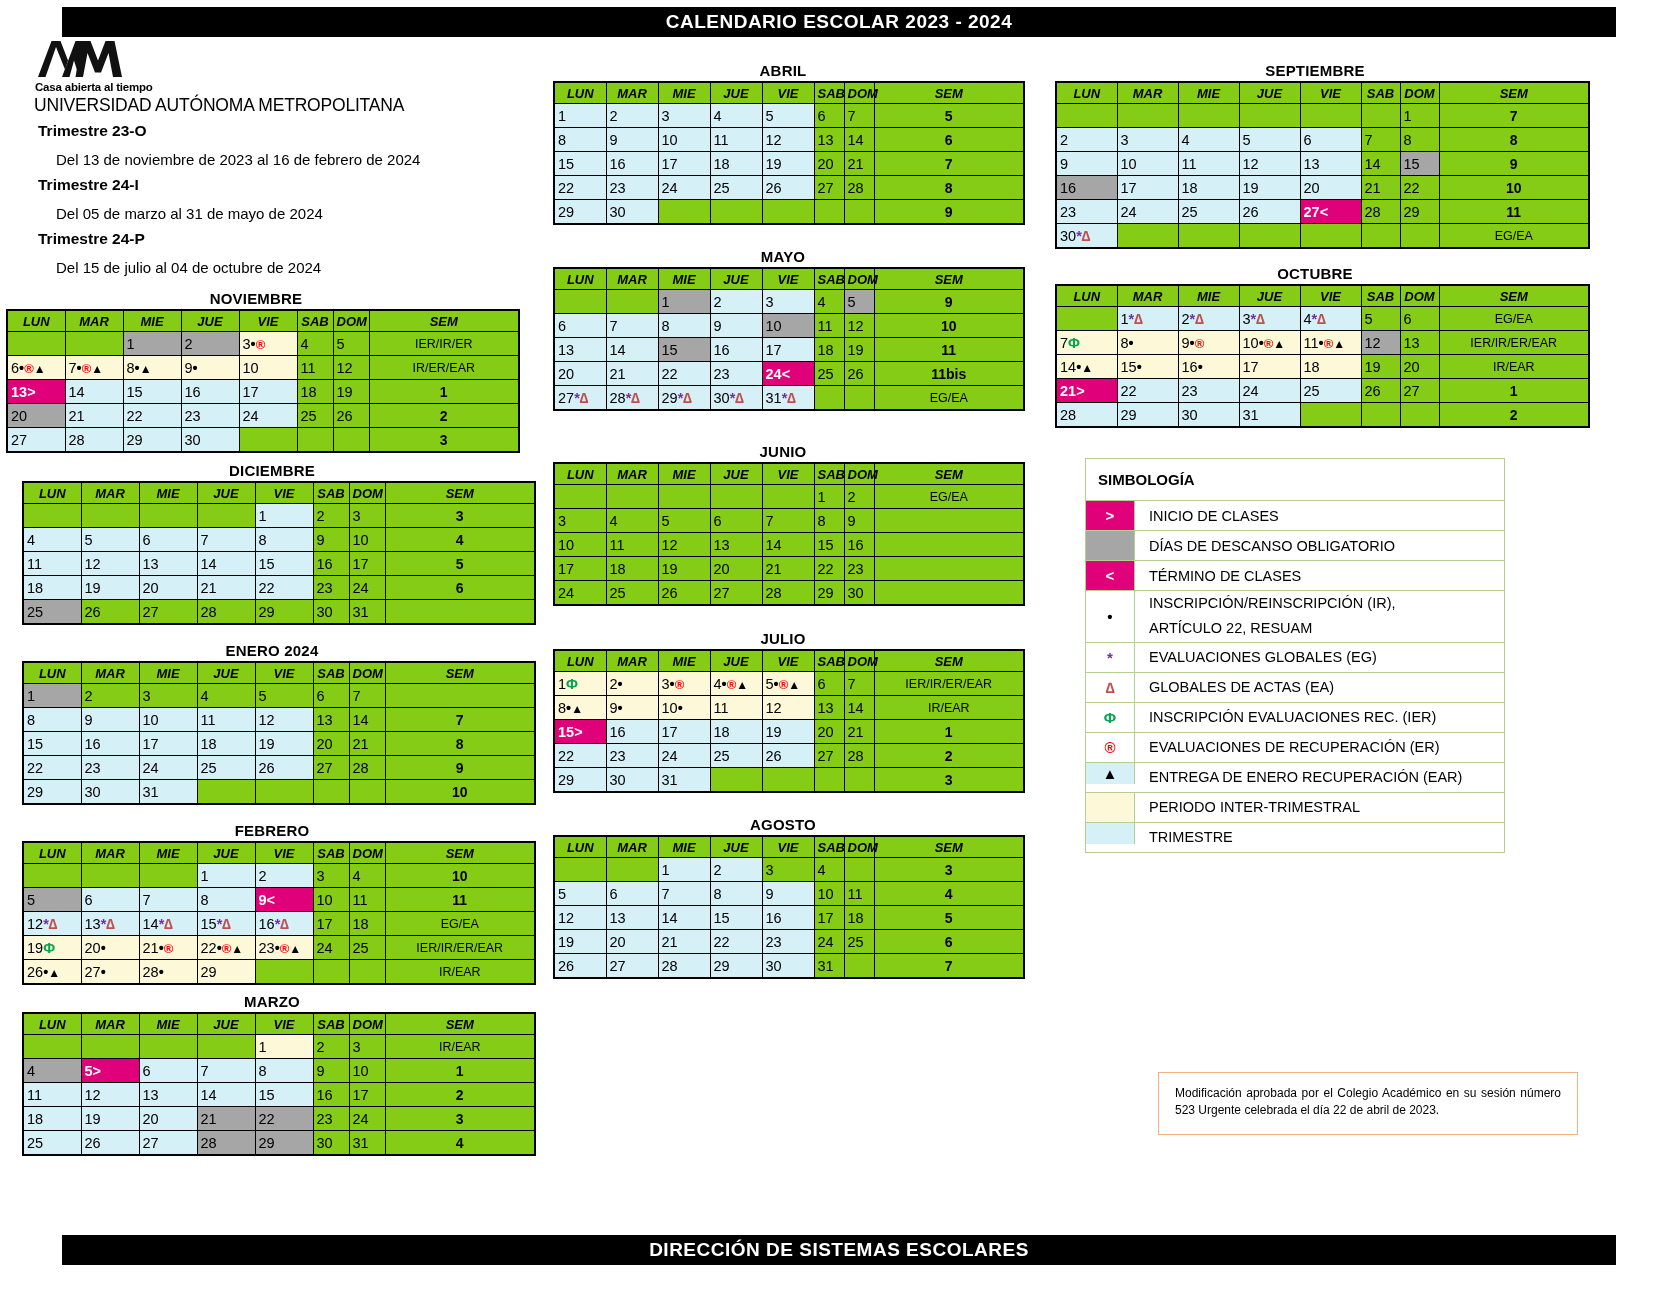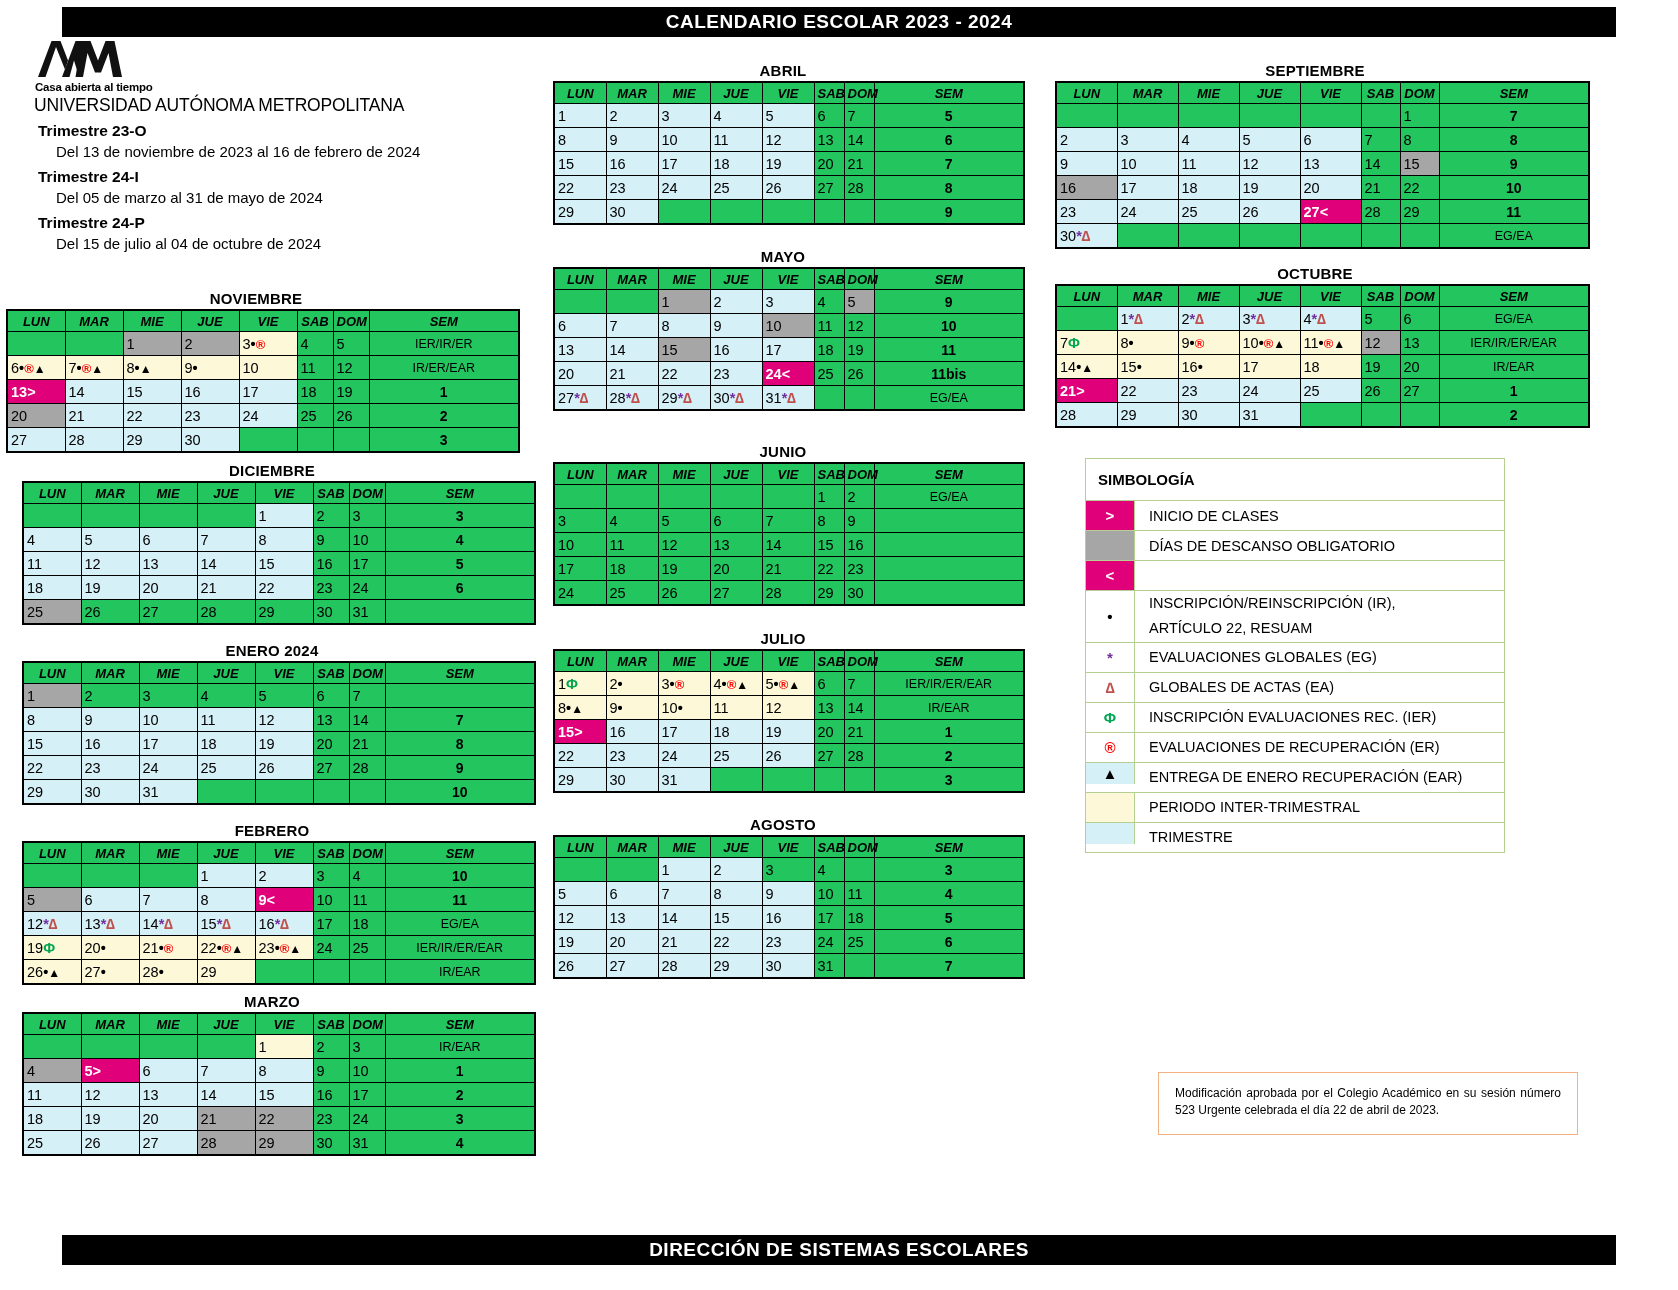--- a/index.html
+++ b/index.html
@@ -43,36 +43,36 @@
   }
   .uni-name {
     font-size: 17.5px; font-weight: normal; letter-spacing: -0.2px;
     margin-top: 2px;
   }
 
   
   .trimestres { position: absolute; left: 38px; top: 122px; width: 520px; }
   .tri { margin-bottom: 8px; }
   .tri-title { font-size: 15.5px; font-weight: bold; }
-  .tri-range { font-size: 15px; margin-left: 18px; margin-top: 3px; }
+  .tri-range { font-size: 15px; margin-left: 18px; margin-top: 11px; }
 
   
   .month { position: absolute; }
   .month-title {
     text-align: center;
     font-weight: bold;
     font-size: 15px;
     margin-bottom: 2px;
     letter-spacing: .2px;
   }
   table.cal {
     border-collapse: collapse;
     border: 2.5px solid #000;
     table-layout: fixed;
-    background: #22c55e;
+    background: #84cc16;
   }
   table.cal th, table.cal td {
     border: 1px solid #000;
     height: 23px;
     font-size: 14.5px;
     padding: 0 3px;
     vertical-align: middle;
     white-space: nowrap;
   }
   table.cal th {
@@ -1158,20 +1158,23 @@
         </div>
       </div>
       <div class="simb-row">
         <div class="simb-key gray"></div>
         <div class="simb-label">
           <span>DÍAS DE DESCANSO OBLIGATORIO</span>
         </div>
       </div>
       <div class="simb-row">
         <div class="simb-key pink">&lt;</div>
+        <div class="simb-label">
+          <span>TÉRMINO DE CLASES</span>
+        </div>
       </div>
       <div class="simb-row tall">
         <div class="simb-key s-dot">•</div>
         <div class="simb-label two">
           <span>INSCRIPCIÓN/REINSCRIPCIÓN (IR),</span>
           <span>ARTÍCULO 22, RESUAM</span>
         </div>
       </div>
       <div class="simb-row">
         <div class="simb-key s-star">*</div>

